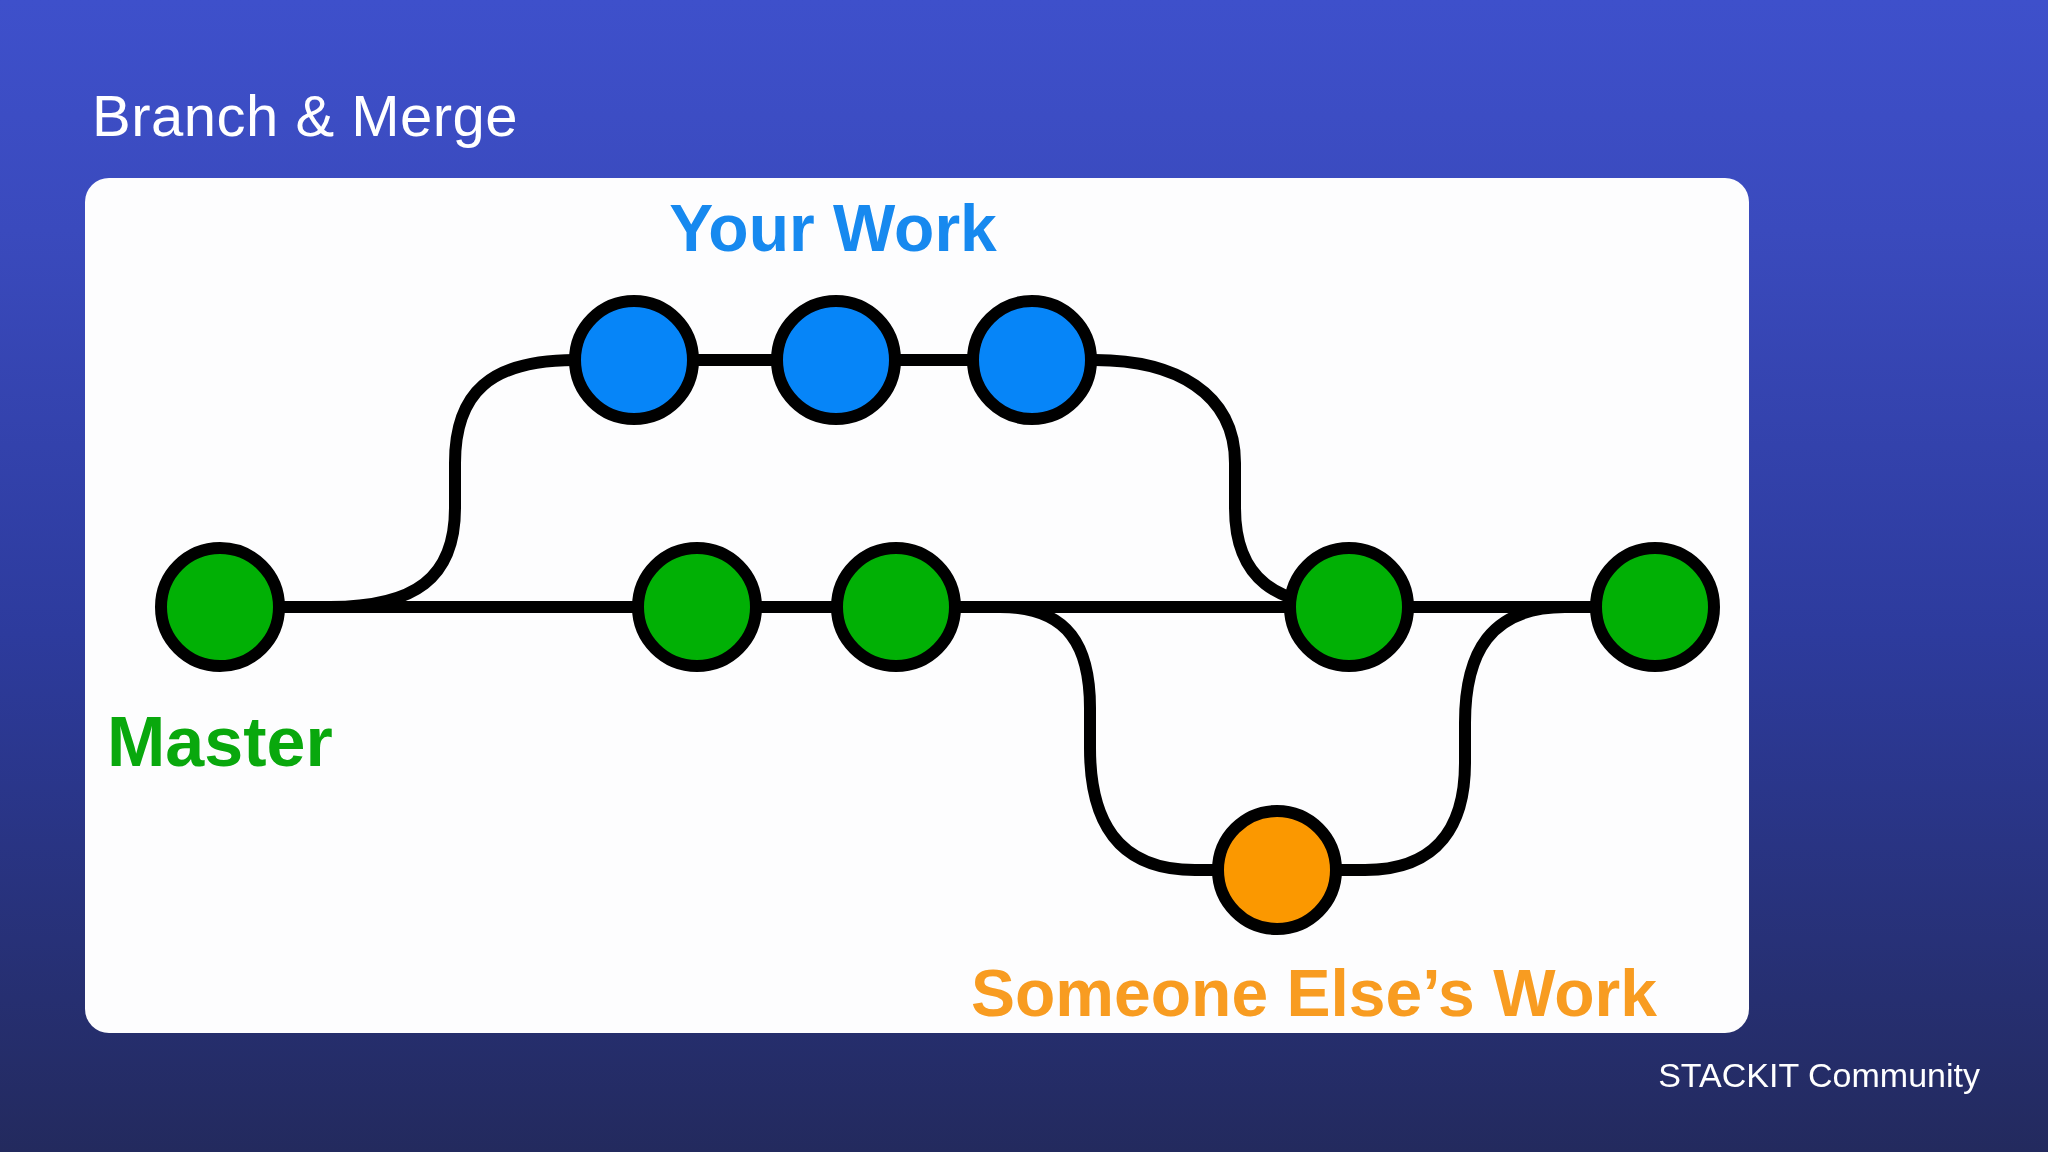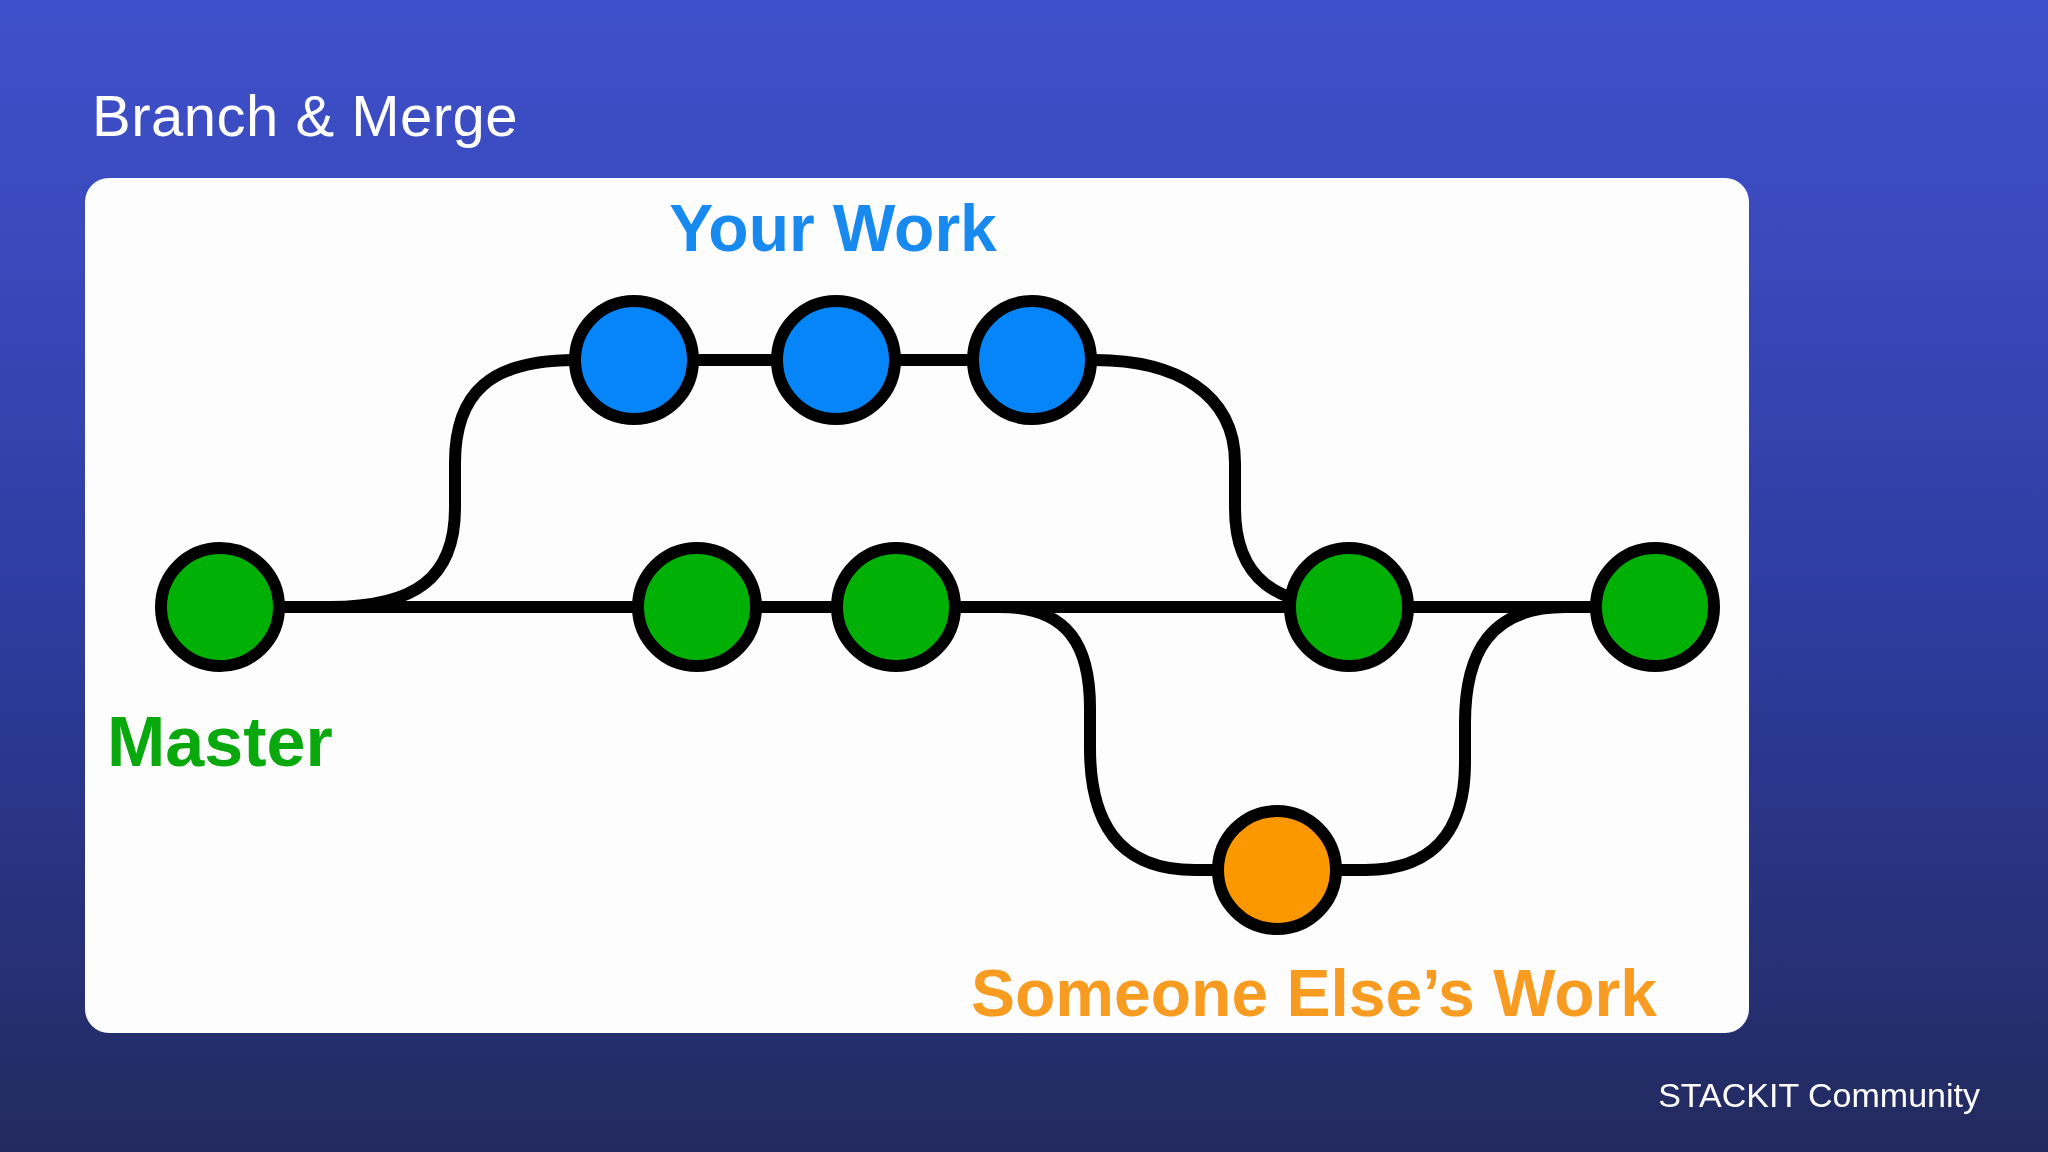--- a/index.html
+++ b/index.html
@@ -51,21 +51,20 @@
     font-weight: 800;
   }
   .slide-footer {
     position: absolute;
     right: 68px;
     top: 1056px;
     color: #ffffff;
     font-size: 34px;
     font-weight: 400;
     white-space: nowrap;
-    margin-top: 20px;
   }
 </style>
 </head>
 <body>
 
 <div class="slide">
 
   <div class="slide-title">Branch &amp; Merge</div>
 
   <div class="diagram-panel">

